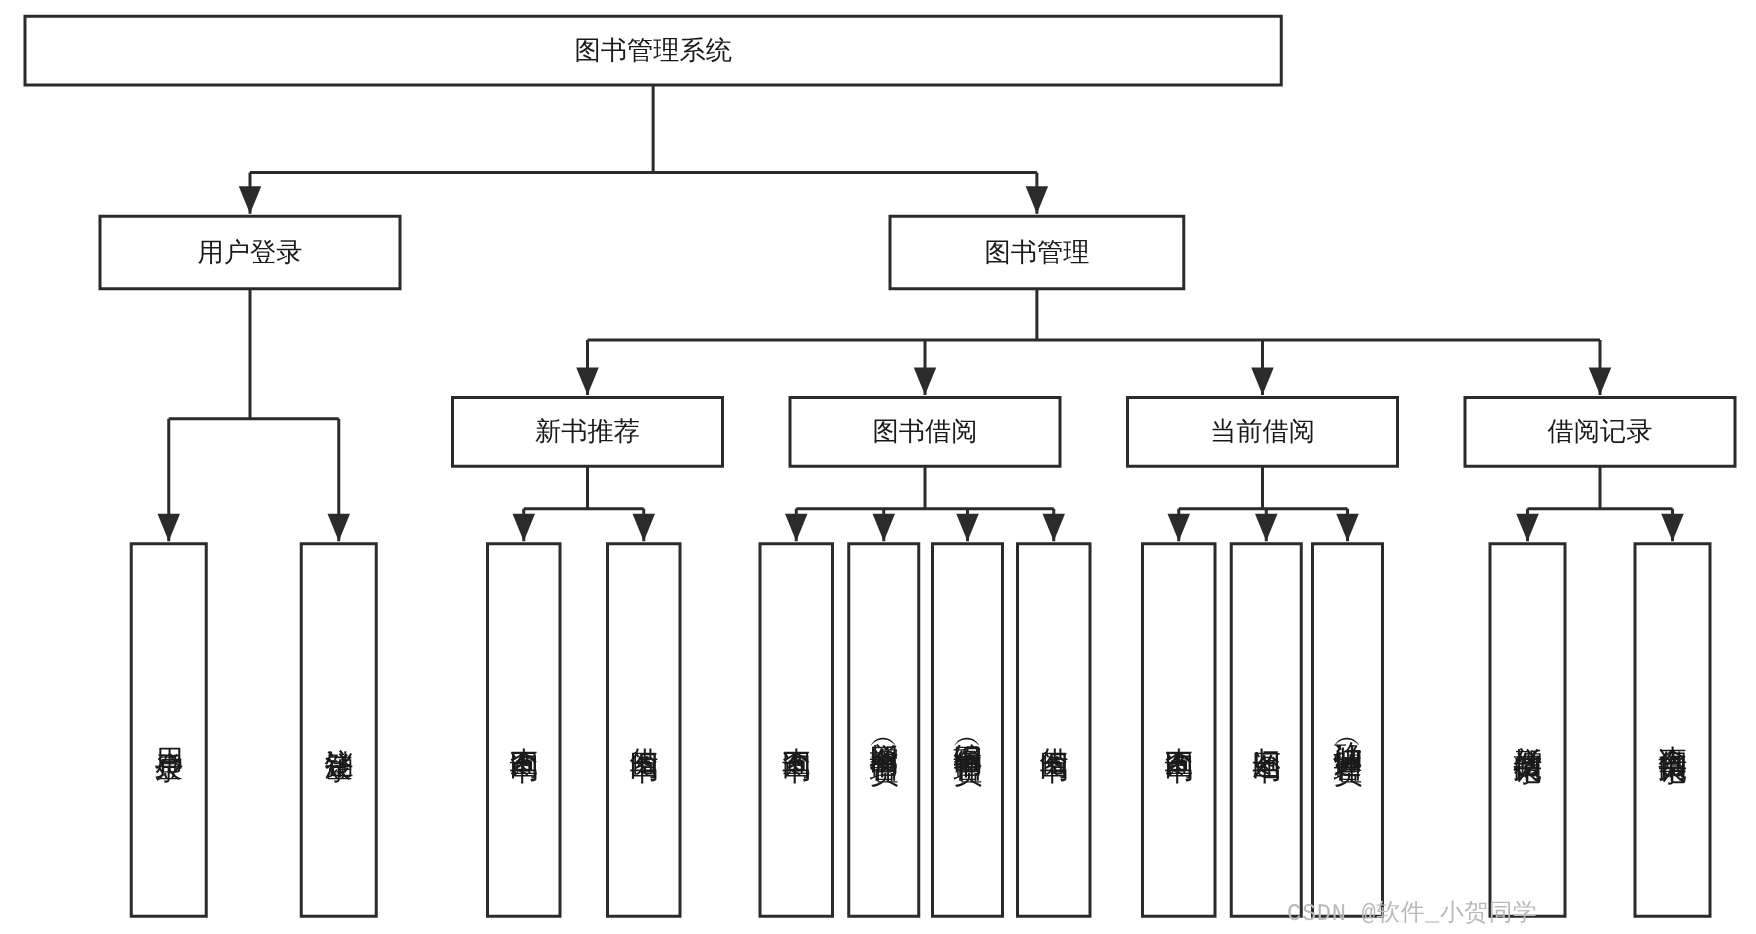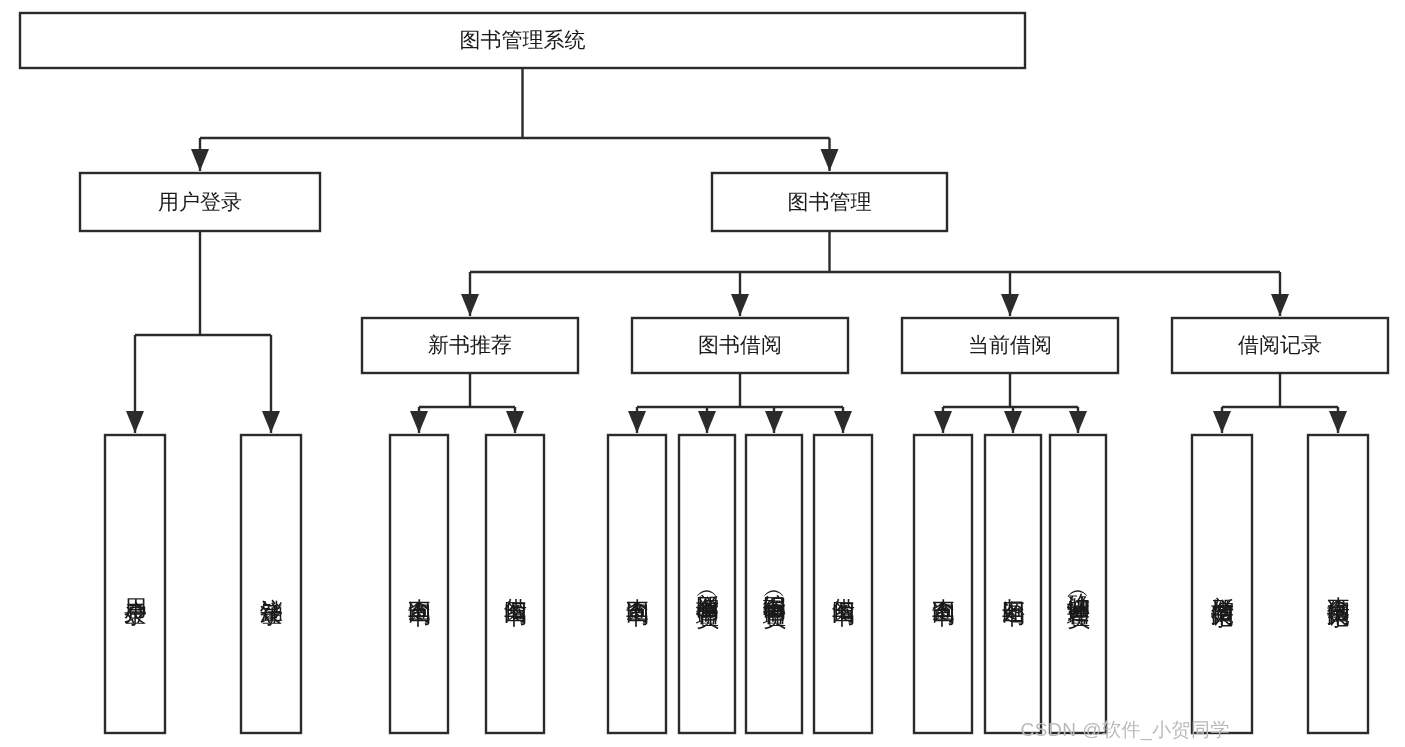--- a/index.html
+++ b/index.html
@@ -61,21 +61,21 @@
     display: flex;
     align-items: center;
     justify-content: center;
     text-align: center;
     pointer-events: none;
   }
   .watermark {
     position: absolute;
     right: 8px;
     bottom: 4px;
-    font-family: Liberation Sans, sans-serif;
+    font-family: Liberation Mono, monospace;
     font-size: 19px;
     color: #b9b9b9;
     white-space: nowrap;
     letter-spacing: 0.5px;
   }
 </style>
 </head>
 <body>
 
 <div id="diagram-root">

